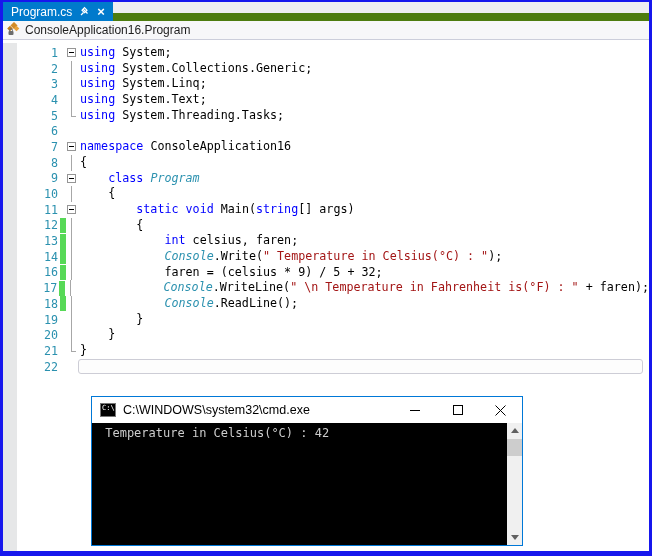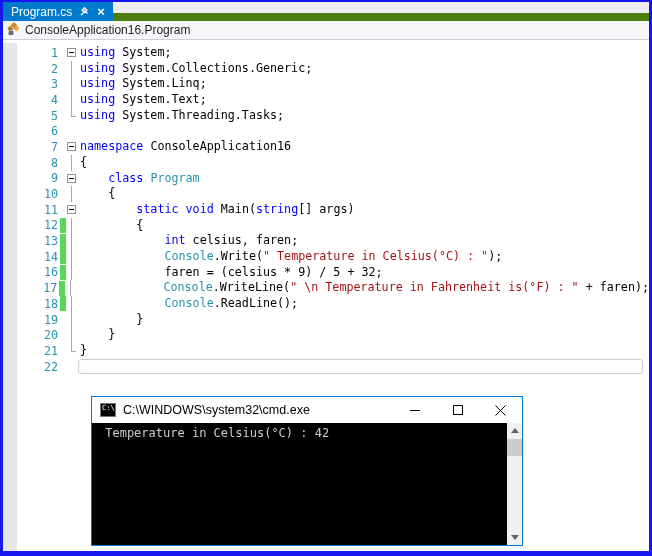--- a/index.html
+++ b/index.html
@@ -26,21 +26,21 @@
   .change { width:6px; margin-left:2px; height:15px; }
   .row.changed .change { background:#57D957; }
   .fold { width:12px; height:15.7px; position:relative; }
   .fold .vline { position:absolute; left:5px; top:0; bottom:0; width:1px; background:#A7A7A7; }
   .fold .vhalf { position:absolute; left:5px; top:0; height:8px; width:1px; background:#A7A7A7; }
   .fold .tick { position:absolute; left:5px; top:8px; width:5px; height:1px; background:#A7A7A7; }
   .fold .box { position:absolute; left:1px; top:3px; width:9px; height:9px; border:1px solid #959595; background:#fff; }
   .fold .box::after { content:""; position:absolute; left:1px; top:3px; width:5px; height:1px; background:#000; }
   .code { font-family:"DejaVu Sans Mono", monospace; font-size:11.7px; line-height:15.7px; white-space:pre; color:#000; padding-left:2px; }
   .tk-k { color:#0000FF;text-align:right; }
-  .tk-t { color:#2B91AF; }
+  .tk-t { color:#2B91AF;font-style:italic; }
   .tk-s { color:#A31515; }
   .row.current .curbox { flex:1; height:15px; border:1px solid #CdCdD6; border-radius:3px; margin-right:6px; background:#FDFDFD; }
 
   
   .console { position:absolute; left:88px; top:394px; width:432px; height:150px; background:#fff; border:1px solid #0078D7; }
   .ctitlebar { height:26px; background:#fff; display:flex; align-items:center; padding-left:8px; gap:7px; }
   .ctitle-text { font-size:12.5px; color:#000;text-align:center; }
   .cbuttons { margin-left:auto; display:flex; height:26px; }
   .cbtn { width:43px; height:26px; display:flex; align-items:center; justify-content:center; }
   .ccontent { position:absolute; left:0; right:0; top:26px; bottom:0; background:#000; overflow:hidden; }

